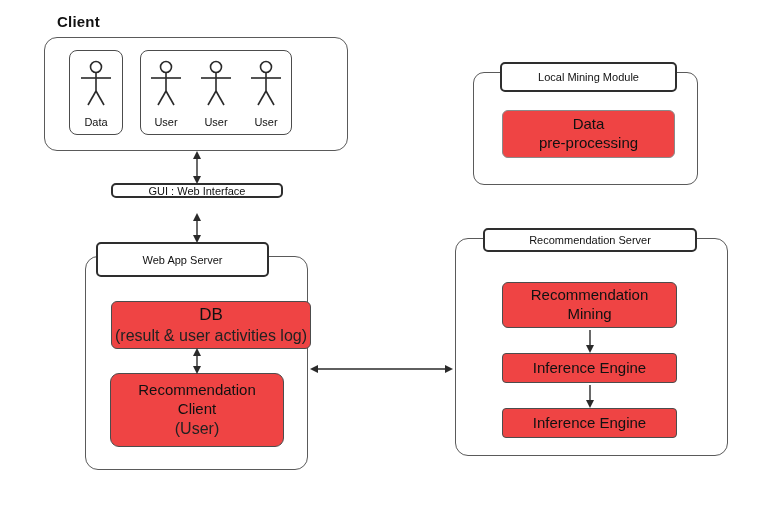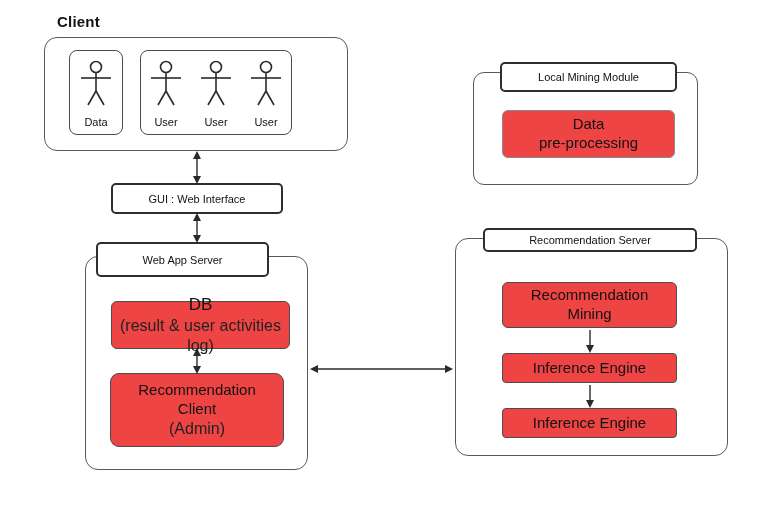--- a/index.html
+++ b/index.html
@@ -147,35 +147,35 @@
         <circle cx="18" cy="7" r="5.5"></circle>
         <line x1="18" y1="12.5" x2="18" y2="31"></line>
         <line x1="3" y1="18" x2="33" y2="18"></line>
         <line x1="18" y1="31" x2="10" y2="45"></line>
         <line x1="18" y1="31" x2="26" y2="45"></line>
       </svg>
       <div class="actor-label">User</div>
     </div>
   </div>
 
-  <div class="abs title-box" style="left:111px; top:183px; width:172px; height:31px;">GUI : Web Interface</div>
+  <div class="abs title-box" style="left:111px; top:183px; width:172px; height:15px;">GUI : Web Interface</div>
 
   <div class="abs container" style="left:85px; top:256px; width:223px; height:214px;"></div>
 
   <div class="abs title-box" style="left:96px; top:242px; width:173px; height:35px;">Web App Server</div>
 
-  <div class="abs inner-box" style="left:111px; top:301px; width:179px; height:48px;">
+  <div class="abs inner-box" style="left:111px; top:301px; width:200px; height:48px;">
     <div class="big">DB</div>
     <div class="small">(result &amp; user activities log)</div>
   </div>
 
   <div class="abs inner-box" style="left:110px; top:373px; width:174px; height:74px; border-radius:9px;">
     <div class="med">Recommendation</div>
     <div class="med">Client</div>
-    <div class="small">(Admin)</div>
+    <div class="small">(User)</div>
   </div>
 
   <div class="abs container" style="left:473px; top:72px; width:225px; height:113px; border-radius:11px;"></div>
 
   <div class="abs title-box" style="left:500px; top:62px; width:177px; height:30px;">Local Mining Module</div>
 
   <div class="abs inner-box light" style="left:502px; top:110px; width:173px; height:48px;">
     <div class="med">Data</div>
     <div class="med">pre-processing</div>
   </div>

